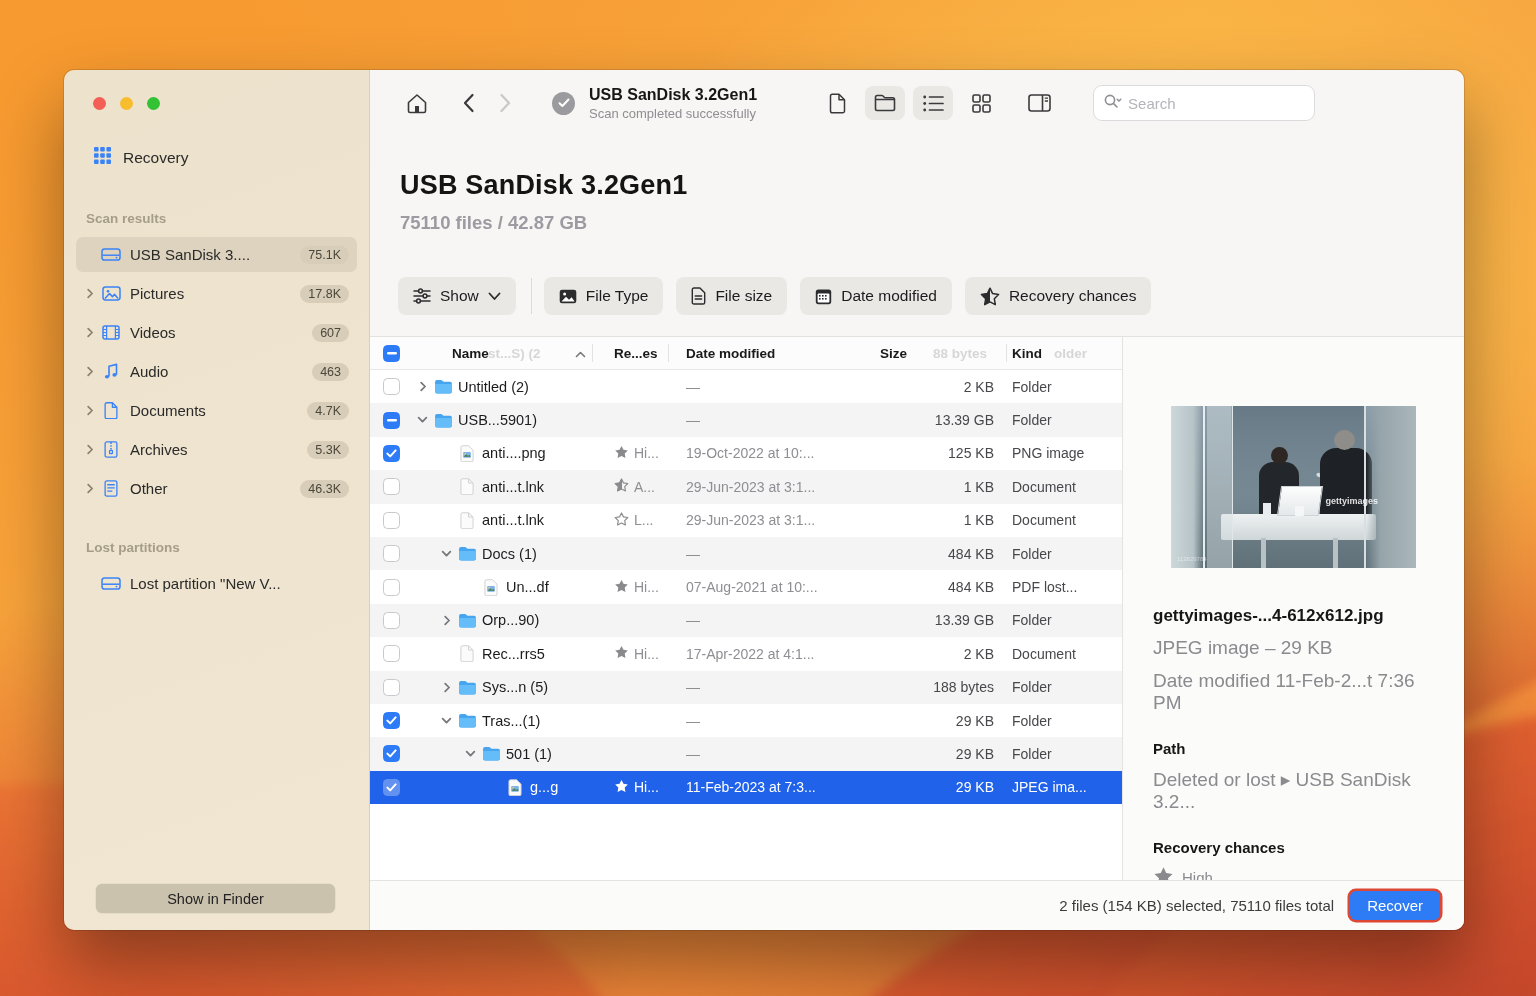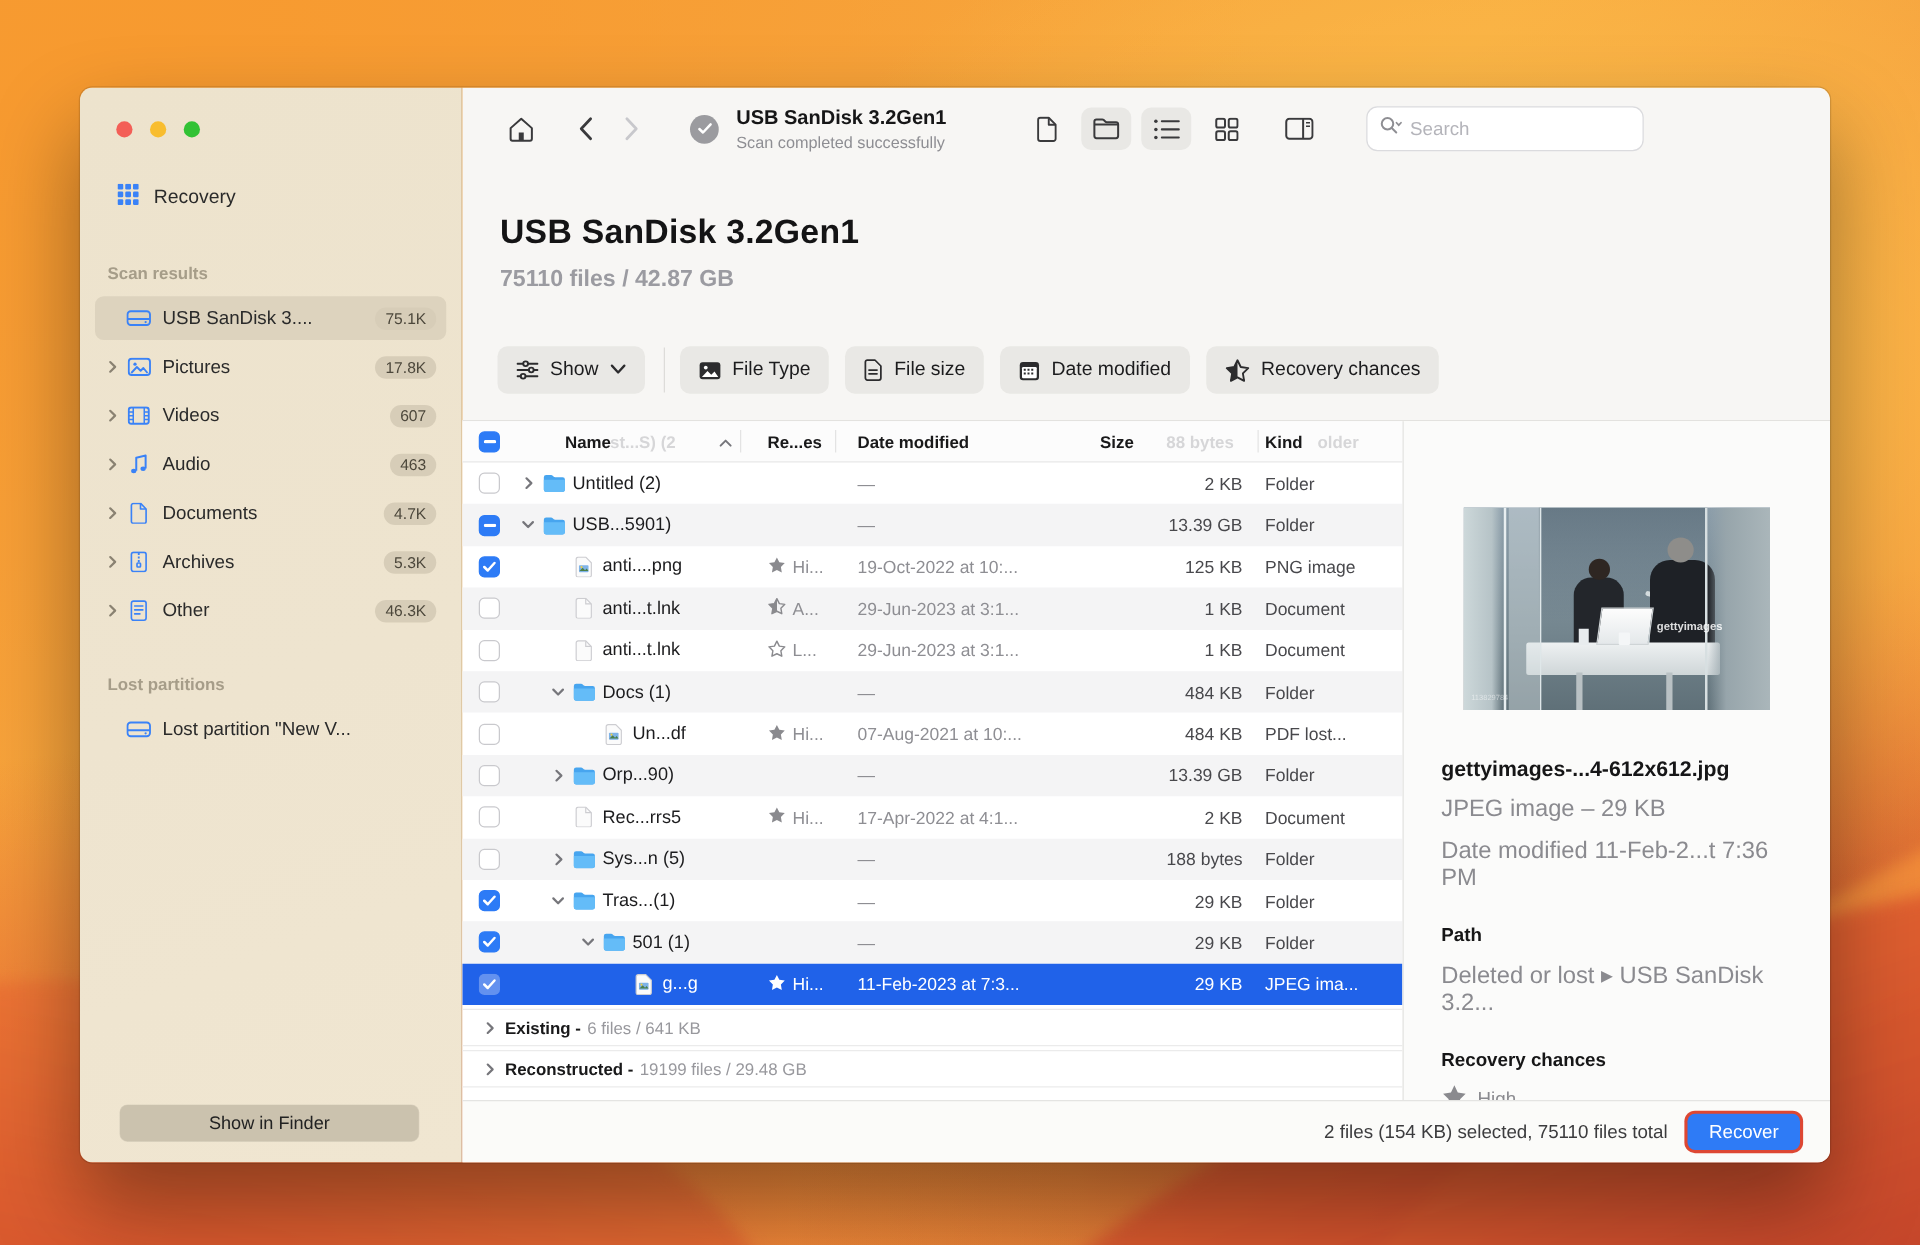--- a/index.html
+++ b/index.html
@@ -847,40 +847,20 @@
                 <span><svg width="15" height="14" viewBox="0 0 14 13.5">
                     <path d="M7 .9l1.9 3.8 4.2.6-3 3 .7 4.2L7 10.6 3.2 12.5l.7-4.2-3-3 4.2-.6z" fill="#ffffff"></path>
                   </svg></span>
                 <span>Hi...</span>
               </div>
               <div class="cell-date">11-Feb-2023 at 7:3...</div>
               <div class="cell-size">29 KB</div>
               <div class="cell-kind">JPEG ima...</div>
             </div>
           </div>
-        <div id="table-sections">
-            <div class="tsection">
-              <span class="exp">
-                <svg width="10" height="11" viewBox="0 0 10 12" fill="none" stroke="#76767b" stroke-width="1.9" stroke-linecap="round" stroke-linejoin="round">
-                  <path d="M3 1.8 7.3 6 3 10.2"></path>
-                </svg>
-              </span>
-              <b>Existing -</b>
-              <span class="det">6 files / 641 KB</span>
-            </div>
-            <div class="tsection">
-              <span class="exp">
-                <svg width="10" height="11" viewBox="0 0 10 12" fill="none" stroke="#76767b" stroke-width="1.9" stroke-linecap="round" stroke-linejoin="round">
-                  <path d="M3 1.8 7.3 6 3 10.2"></path>
-                </svg>
-              </span>
-              <b>Reconstructed -</b>
-              <span class="det">19199 files / 29.48 GB</span>
-            </div>
-          </div>
       </div>
 
       <div class="details">
         <div class="thumb">
           <div class="backwall"></div>
           <div class="lamp"></div>
             <div class="lamp2"></div>
           <div class="personL"></div>
           <div class="personR"></div>
           <div class="desk"></div>

